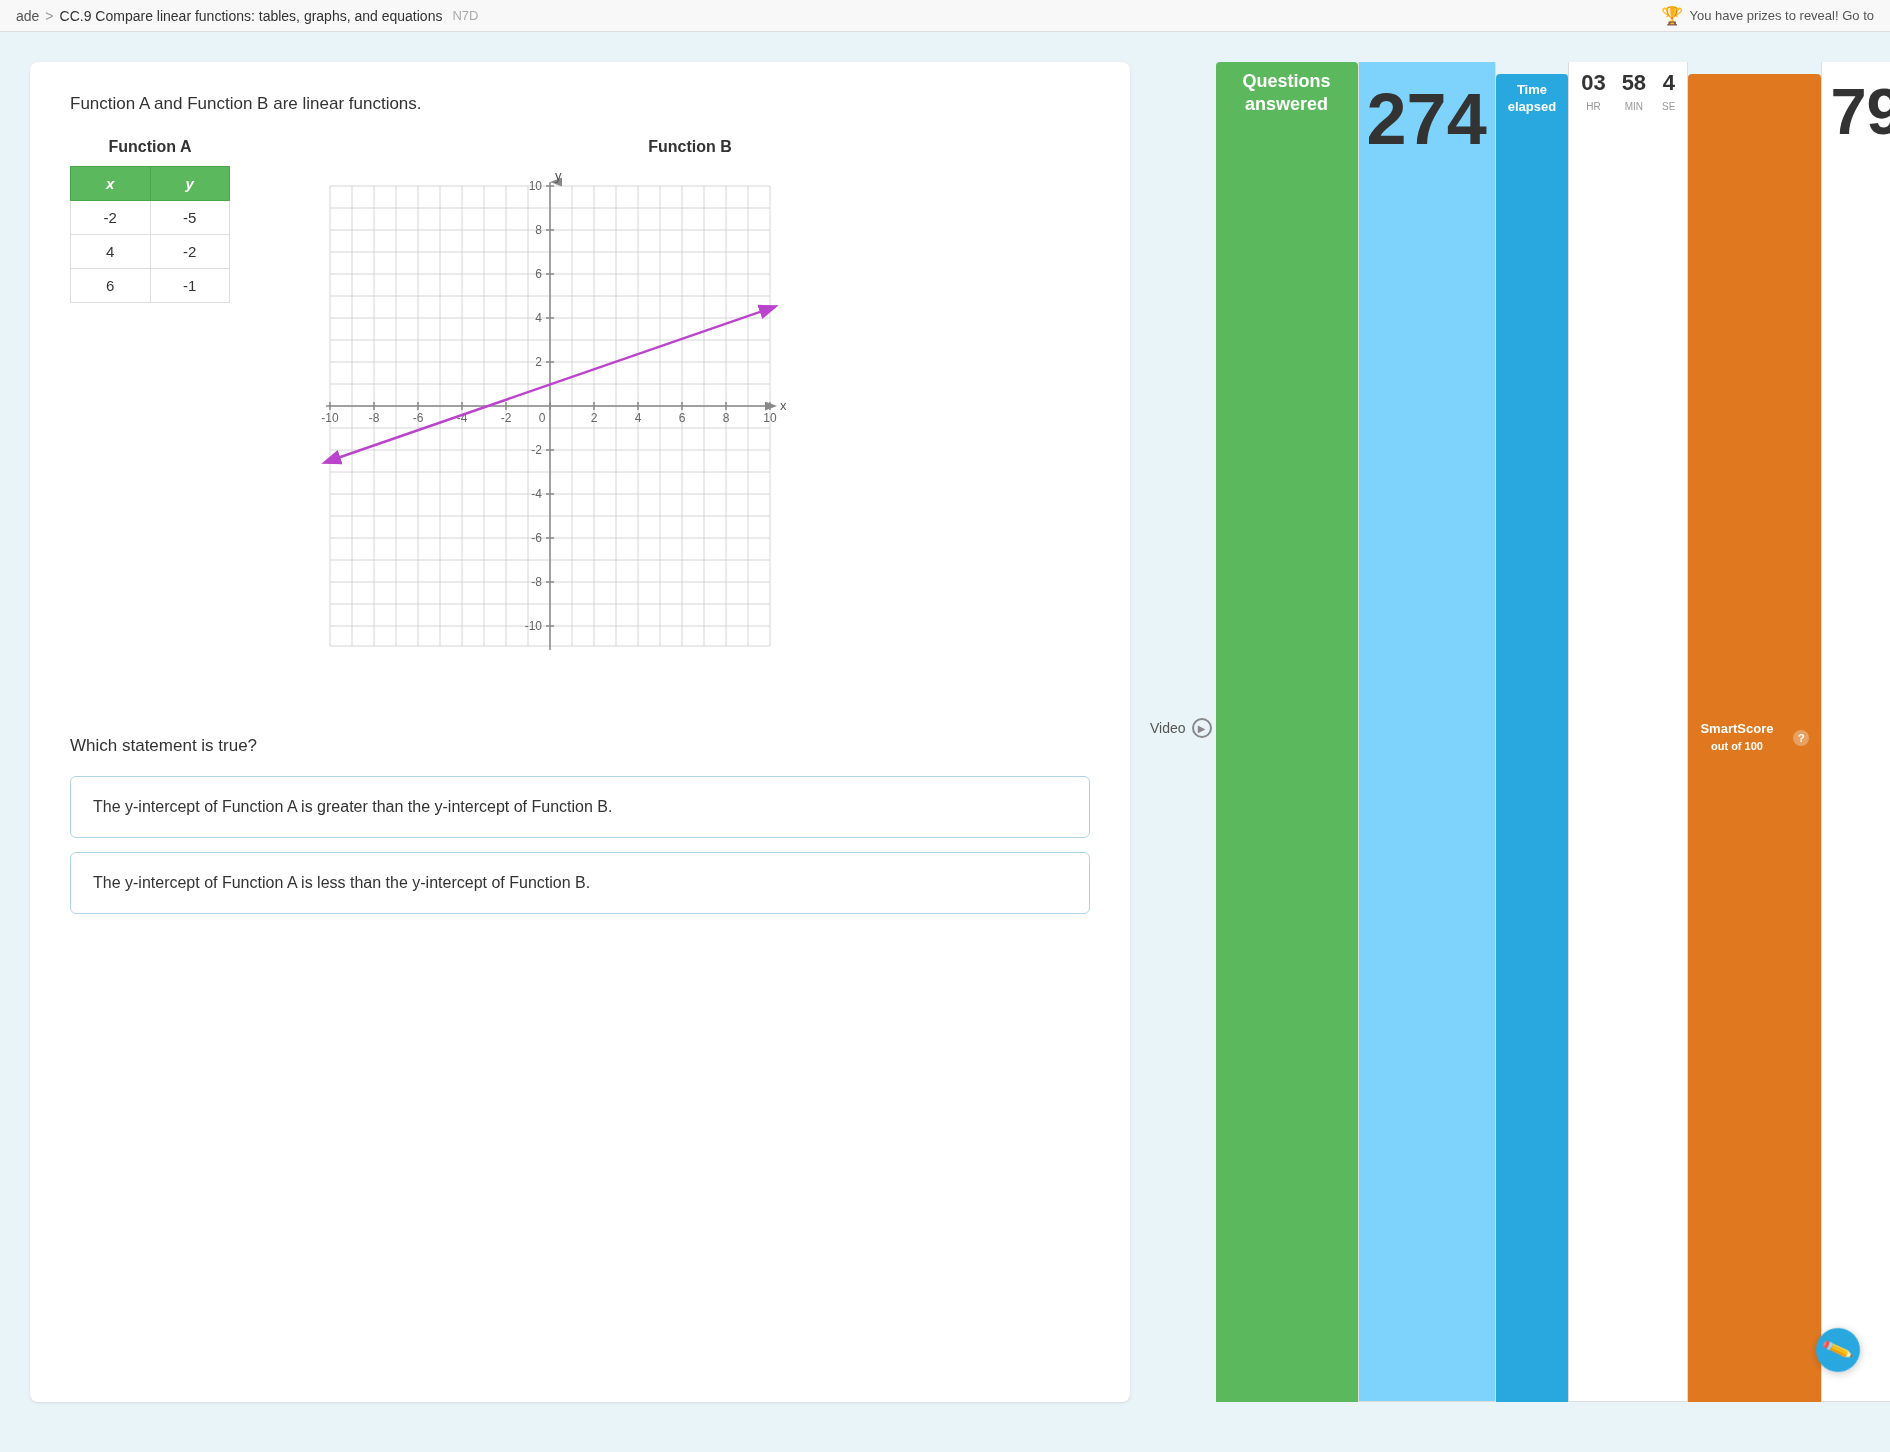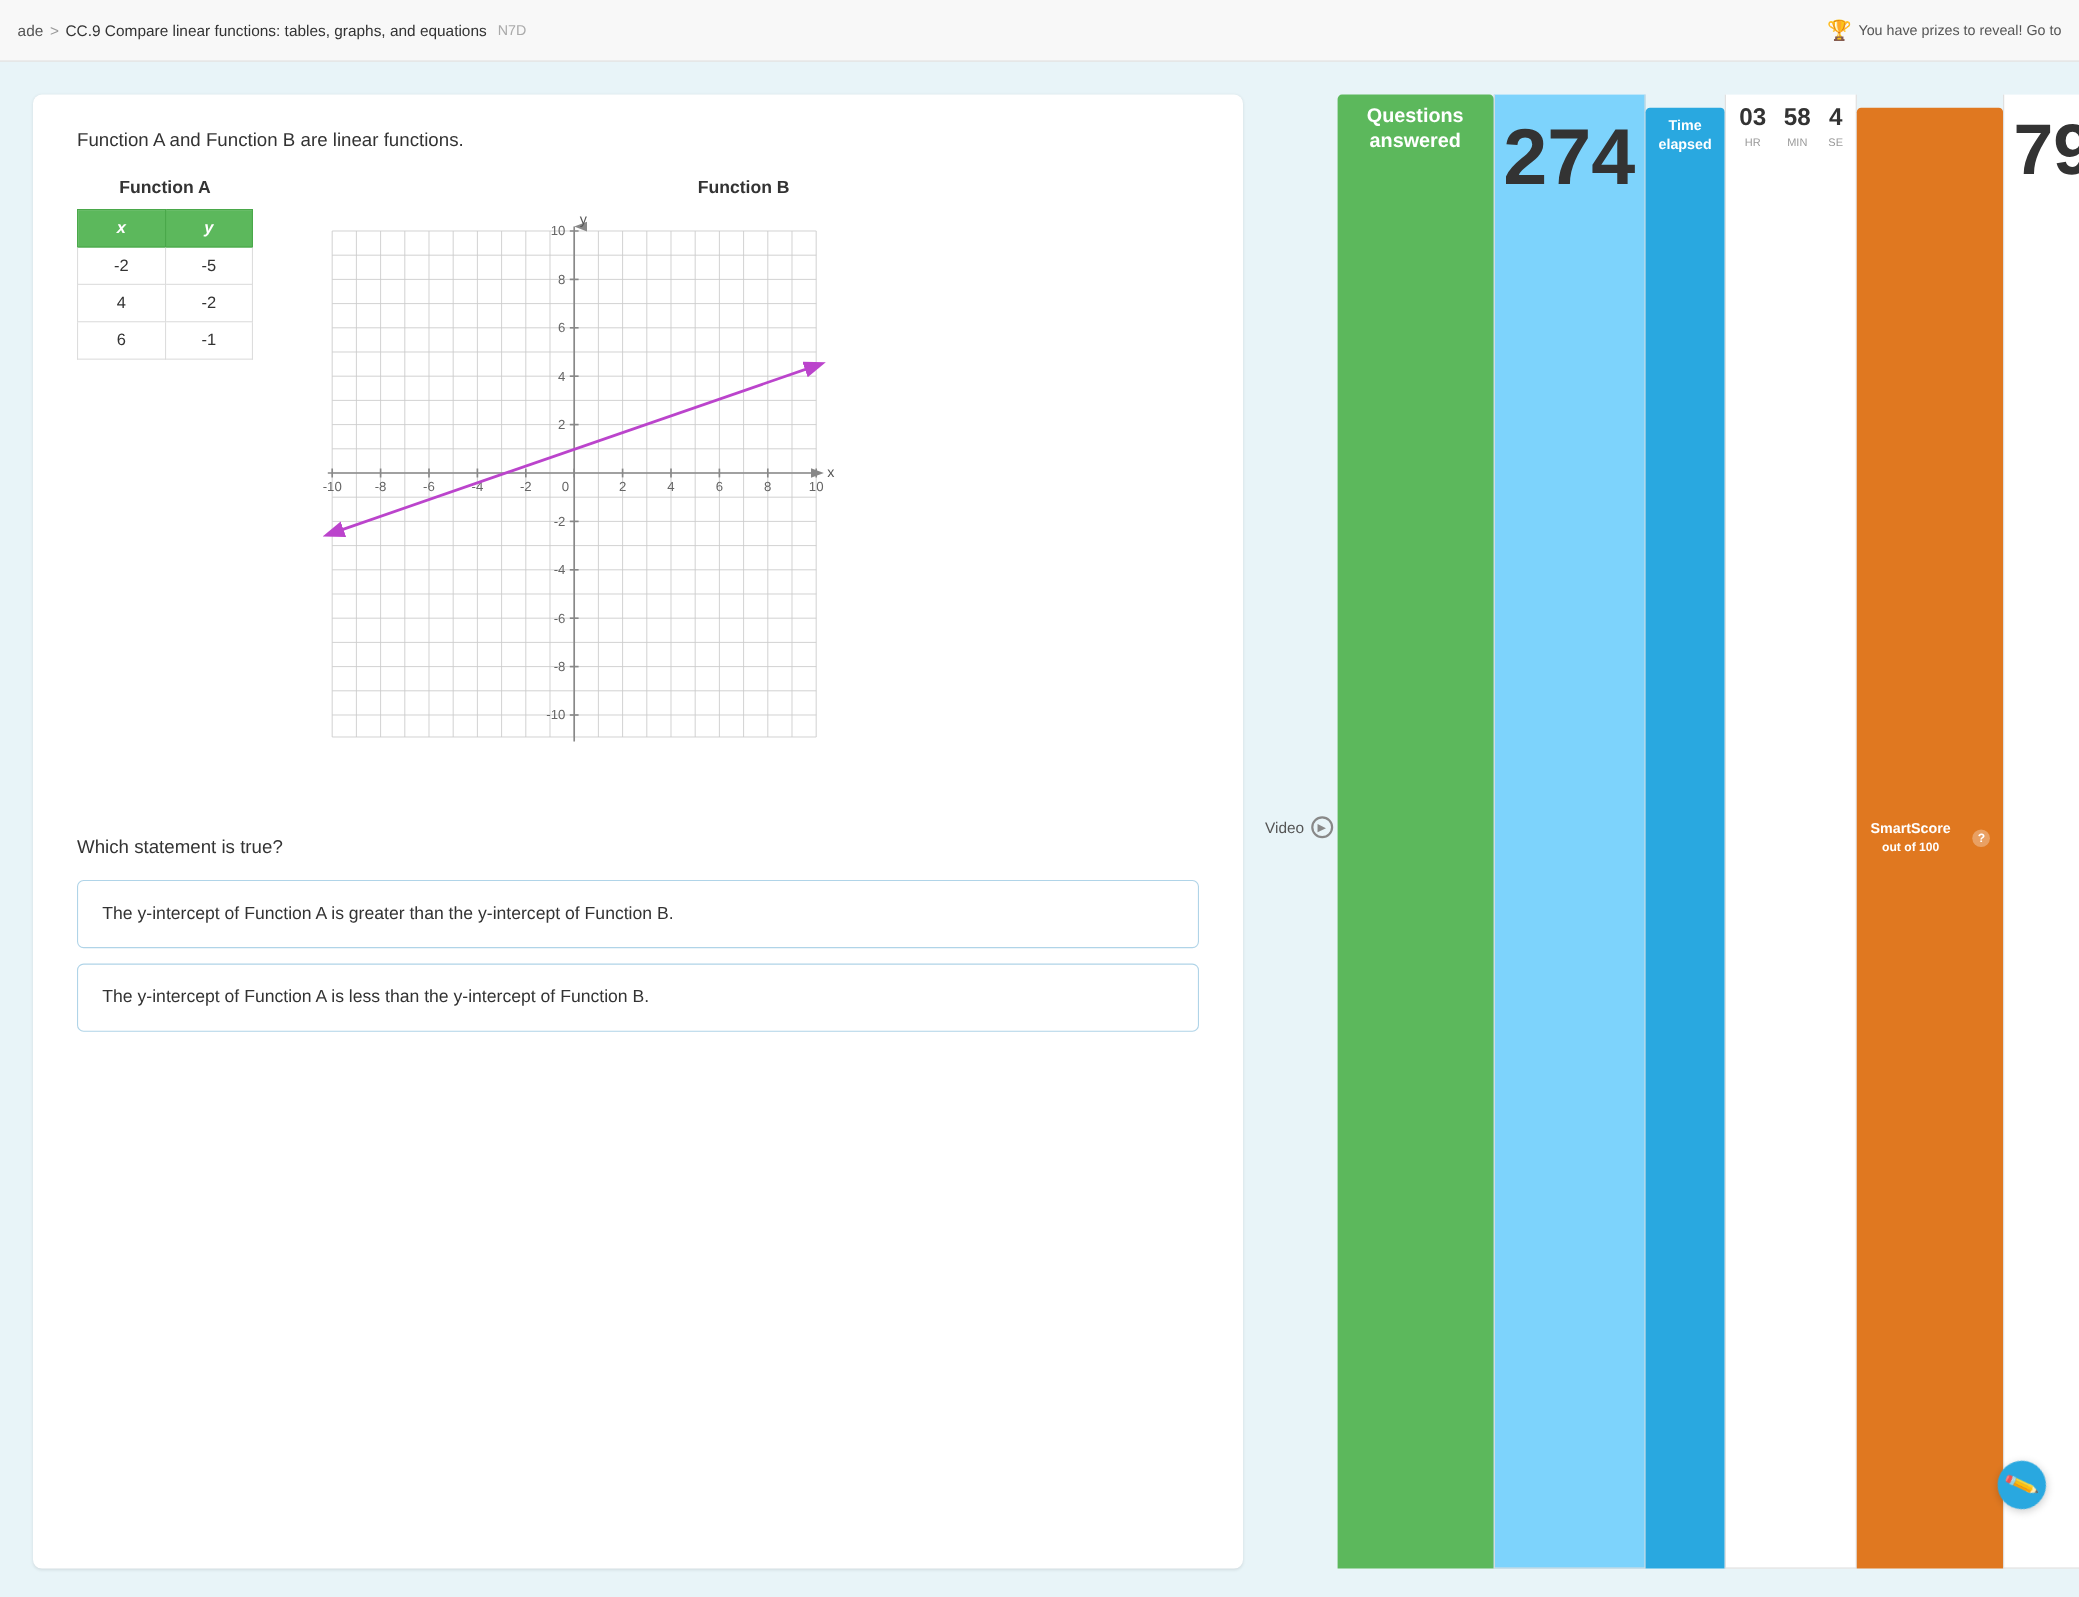--- a/index.html
+++ b/index.html
@@ -8,21 +8,21 @@
       background: #e8f4f8;
       min-height: 1452px;
       width: 1890px;
       overflow-x: hidden;
     }
 
     
     .topbar {
       background: #f8f8f8;
       border-bottom: 1px solid #ddd;
-      height: 56px;
+      height: 32px;
       display: flex;
       align-items: center;
       padding: 0 16px;
       font-size: 14px;
       color: #555;
       position: relative;
     }
     .topbar .breadcrumb {
       display: flex;
       align-items: center;
@@ -196,21 +196,21 @@
 
     
     .question-intro {
       font-size: 17px;
       color: #333;
       margin-bottom: 24px;
     }
 
     .functions-row {
       display: flex;
-      gap: 32px;
+      gap: 60px;
       margin-bottom: 30px;
       align-items: flex-start;
     }
 
     .function-a {
       min-width: 160px;
     }
 
     .function-title {
       font-size: 16px;

